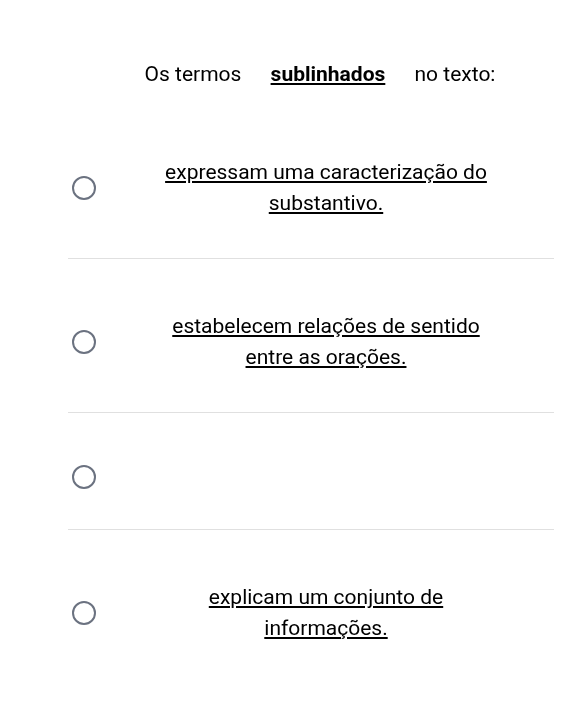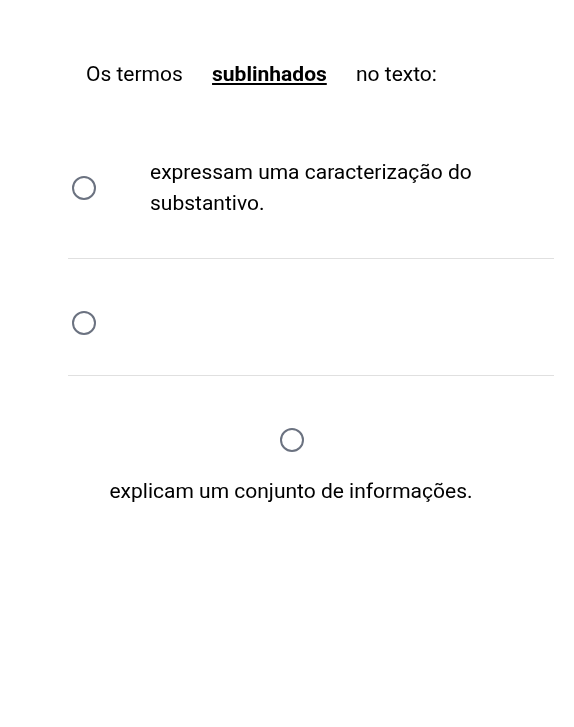--- a/index.html
+++ b/index.html
@@ -1,18 +1,19 @@
 <!DOCTYPE html>
 <html><head>
   <meta charset="utf-8">
   <style>
     * {
       margin: 12px;
       padding: 0;
       box-sizing: border-box;
+      text-align: center;
     }
     body {
       font-family: -apple-system, BlinkMacSystemFont, "Segoe UI", Roboto, Helvetica, Arial, sans-serif;
       background: #ffffff;
       width: 574px;
       padding: 24px 20px 20px 20px;
       color: #000000;
     }
     .question {
       font-size: 21px;
@@ -20,30 +21,30 @@
       margin-left: 30px;
       margin-bottom: 28px;
       color: #000000;
     }
     .underlined {
       text-decoration: underline;
       font-weight: 700;
     }
     .option-list {
       list-style: none;
+      text-decoration: underline;
     }
     .option {
       display: flex;
       align-items: center;
       padding: 28px 0;
       border-bottom: 1px solid #e0e0e0;
     }
     .option:last-child {
       border-bottom: none;
-      flex-direction: column;
     }
     .radio {
       flex: 0 0 auto;
       width: 24px;
       height: 24px;
       border: 2px solid #6b7280;
       border-radius: 50%;
       background: transparent;
       margin-right: 42px;
       margin-left: 4px;
@@ -63,18 +64,22 @@
   <span>Os termos </span><span class="underlined">sublinhados</span><span> no texto:</span>
 </div>
 
 <ul class="option-list">
   <li class="option">
     <span class="radio"></span>
     <span class="option-text">expressam uma caracterização do substantivo.</span>
   </li>
   <li class="option">
     <span class="radio"></span>
+    <span class="option-text">estabelecem relações de sentido entre as orações.</span>
+  </li>
+  <li class="option">
+    <span class="radio"></span>
   </li>
   <li class="option">
     <span class="radio"></span>
     <span class="option-text">explicam um conjunto de informações.</span>
   </li>
 </ul>
 
 </body></html>

